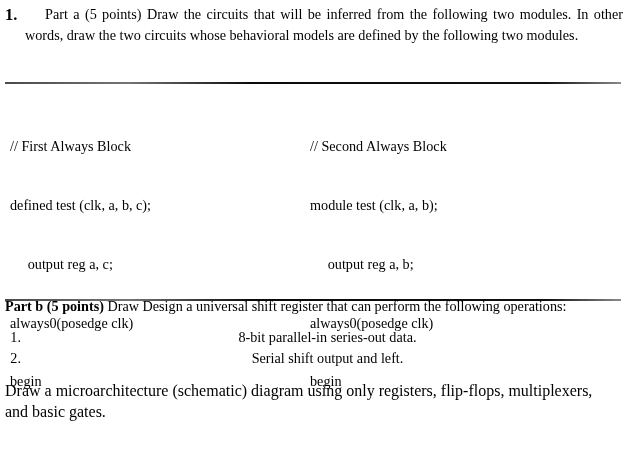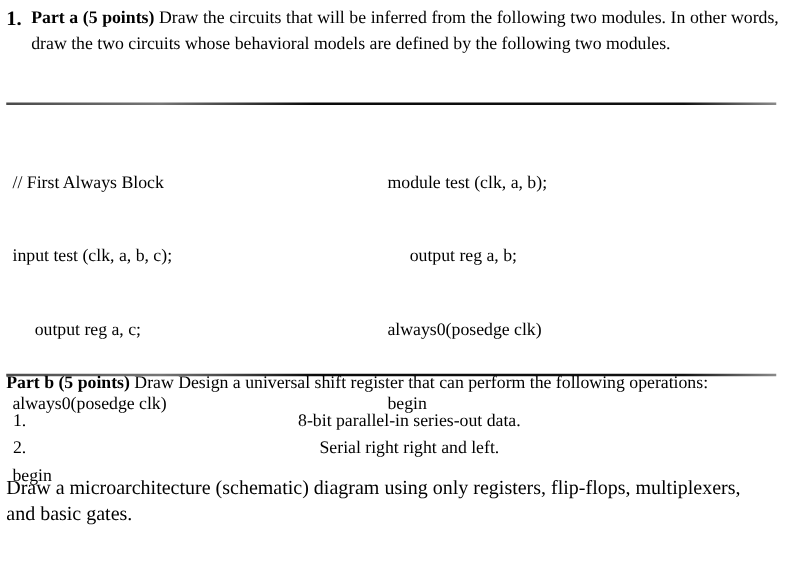--- a/index.html
+++ b/index.html
@@ -43,21 +43,22 @@
     flex: 0 0 20px;
   }
   .q-body {
     flex: 1 1 auto;
     font-size: 14.2px;
     line-height: 21px;
     text-align: justify;
     text-justify: inter-word;
   }
   .q-body .lead {
-    font-weight: bold;
+    font-weight: normal;
+    margin-left: 20px;
   }
 
   
   .rule {
     position: absolute;
     left: 5px;
     width: 616px;
     height: 2px;
     background: linear-gradient(to right, #4a4a4a 0%, #757575 20%, #0a0a0a 40%, #111111 88%, #8a8a8a 100%);
   }
@@ -141,31 +142,32 @@
       <div class="q-body"><span class="lead">Part a (5 points)</span><span> Draw the circuits that will be inferred from the following two modules. In other words, draw the two circuits whose behavioral models are defined by the following two modules.</span></div>
     </div>
   </div>
 
   <div class="rule rule-1"></div>
 
   <div class="code-area">
 
     <div class="code-col left">
       <div class="code-line">// First Always Block</div>
-      <div class="code-line">input test (clk, a, b, c);</div>
+      <div class="code-line">defined test (clk, a, b, c);</div>
       <div class="code-line">     output reg a, c;</div>
       <div class="code-line">always0(posedge clk)</div>
       <div class="code-line">begin</div>
       
       
       
       
     </div>
 
     <div class="code-col right">
+      <div class="code-line">// Second Always Block</div>
       <div class="code-line">module test (clk, a, b);</div>
       <div class="code-line">     output reg a, b;</div>
       <div class="code-line">always0(posedge clk)</div>
       <div class="code-line">begin</div>
       
       
       
       
     </div>
 
@@ -177,21 +179,21 @@
 
     <p class="partb-intro"><span class="lead">Part b (5 points)</span><span> Draw Design a universal shift register that can perform the following operations:</span></p>
 
     <ul class="ol-list">
       <li class="ol-item">
         <span class="ol-marker">1.</span>
         <span class="ol-text">8-bit parallel-in series-out data.</span>
       </li>
       <li class="ol-item">
         <span class="ol-marker">2.</span>
-        <span class="ol-text">Serial right right and left.</span>
+        <span class="ol-text">Serial shift output and left.</span>
       </li>
     </ul>
 
     <p class="partb-outro">Draw a microarchitecture (schematic) diagram using only registers, flip-flops, multiplexers, and basic gates.</p>
 
   </div>
 
 </div>
 
 </body></html>

